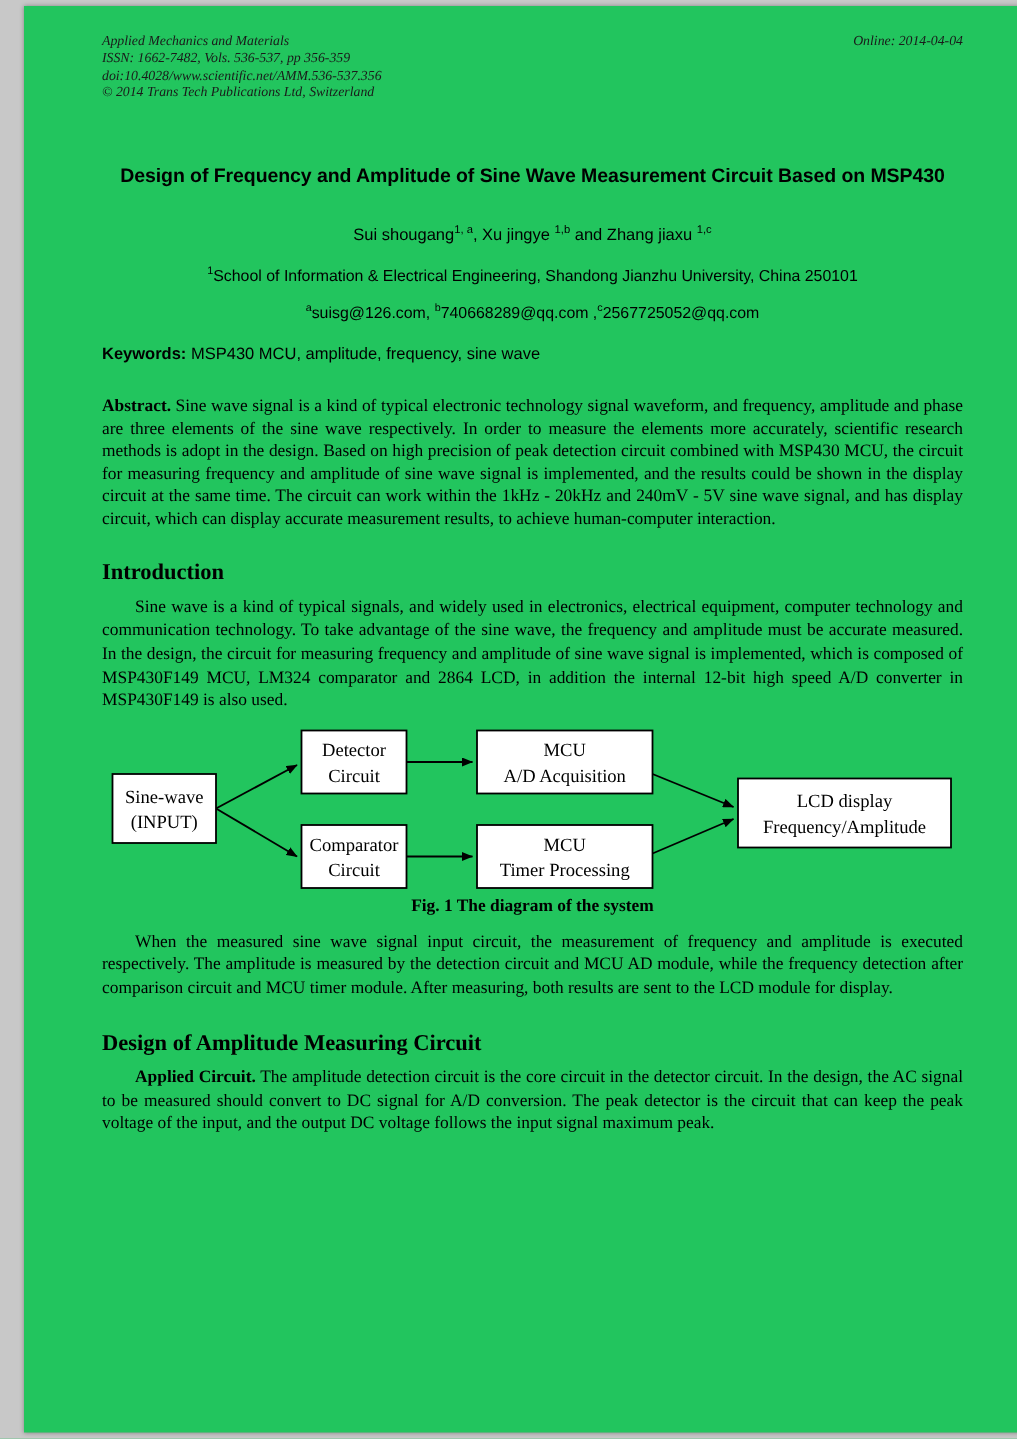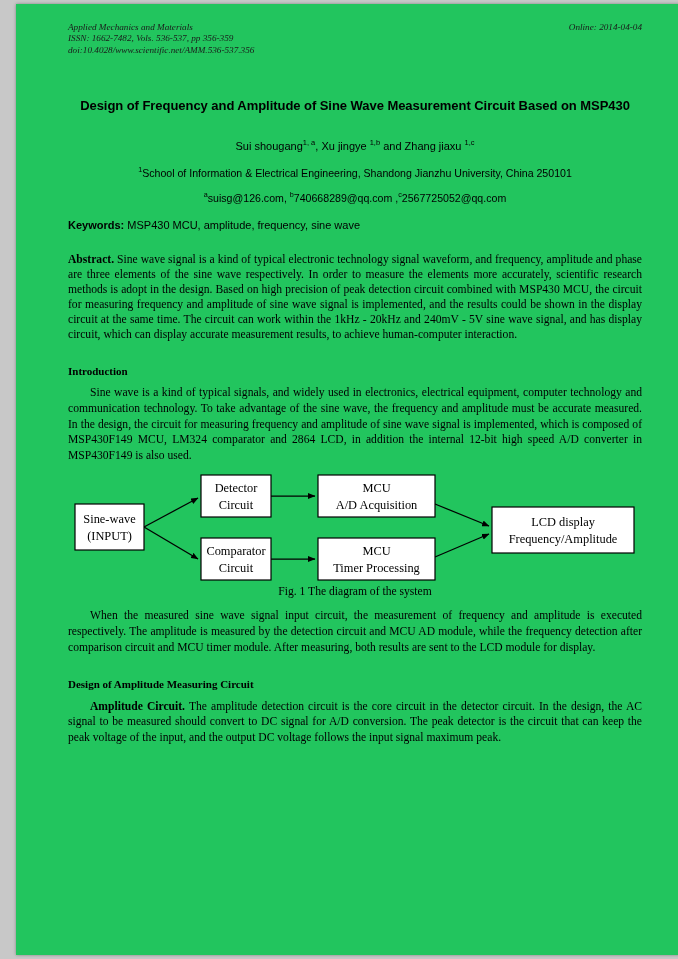--- a/index.html
+++ b/index.html
@@ -111,21 +111,21 @@
     line-height: 15px;
     text-align: justify;
     color: #000;
   }
   .abstract b { font-weight: bold; }
 
   
   .heading {
     font-family: "Liberation Serif", serif;
     font-weight: bold;
-    font-size: 11px;
+    font-size: 15px;
     line-height: 15.6px;
     color: #000;
   }
   .h-intro { margin-top: 22px; }
   .h-principle { margin-top: 23px; }
   .h-amp { margin-top: 22px; }
 
   .para {
     font-family: "Liberation Serif", serif;
     font-size: 11.6px;
@@ -143,20 +143,21 @@
     width: 574px;
   }
   .figure svg { display: block; }
   .figcaption {
     text-align: center;
     font-family: "Liberation Serif", serif;
     font-size: 11.6px;
     line-height: 15px;
     color: #000;
     margin-top: 1px;
+    font-weight: bold;
   }
   .fig-text {
     font-family: "Liberation Serif", serif;
     font-size: 12.4px;
     fill: #000;
   }
   .fig-box {
     fill: #ffffff;
     stroke: #000000;
     stroke-width: 1.2;
@@ -171,20 +172,21 @@
 </head>
 <body>
 
 <div class="page">
   <div class="content">
 
     <div class="jheader">
       <div class="jline">Applied Mechanics and Materials</div>
       <div class="jline">ISSN: 1662-7482, Vols. 536-537, pp 356-359</div>
       <div class="jline">doi:10.4028/www.scientific.net/AMM.536-537.356</div>
+      <div class="jline">© 2014 Trans Tech Publications Ltd, Switzerland</div>
       <div class="online">Online: 2014-04-04</div>
     </div>
 
     <div class="title">Design of Frequency and Amplitude of Sine Wave Measurement Circuit Based on MSP430</div>
 
     <div class="authors">
       <span>Sui shougang</span><sup>1, a</sup><span>, </span><span>Xu jingye </span><sup>1,b</sup><span> and </span><span>Zhang jiaxu </span><sup>1,c</sup>
     </div>
 
     <div class="affil">
@@ -248,17 +250,17 @@
         <text class="fig-text" x="495" y="55" text-anchor="middle">LCD display</text>
         <text class="fig-text" x="495" y="72" text-anchor="middle">Frequency/Amplitude</text>
       </svg>
       <div class="figcaption">Fig. 1  The diagram of the system</div>
     </div>
 
     <div class="para para-tight">When the measured sine wave signal input circuit, the measurement of frequency and amplitude is executed respectively. The amplitude is measured by the detection circuit and MCU AD module, while the frequency detection after comparison circuit and MCU timer module. After measuring, both results are sent to the LCD module for display.</div>
 
     <div class="heading h-amp">Design of Amplitude Measuring Circuit</div>
     <div class="para">
-      <b>Amplitude Circuit.</b><span> The amplitude detection circuit is the core circuit in the detector circuit. In the design, the AC signal to be measured should convert to DC signal for A/D conversion. The peak detector is the circuit that can keep the peak voltage of the input, and the output DC voltage follows the input signal maximum peak.</span>
+      <b>Applied Circuit.</b><span> The amplitude detection circuit is the core circuit in the detector circuit. In the design, the AC signal to be measured should convert to DC signal for A/D conversion. The peak detector is the circuit that can keep the peak voltage of the input, and the output DC voltage follows the input signal maximum peak.</span>
     </div>
 
   </div>
 </div>
 
 </body></html>

